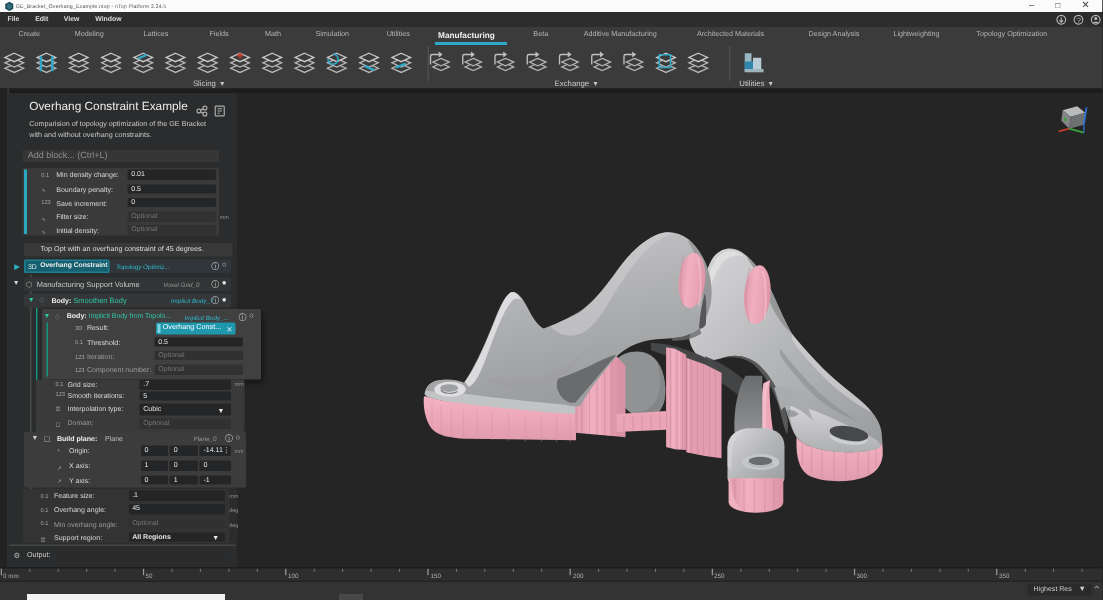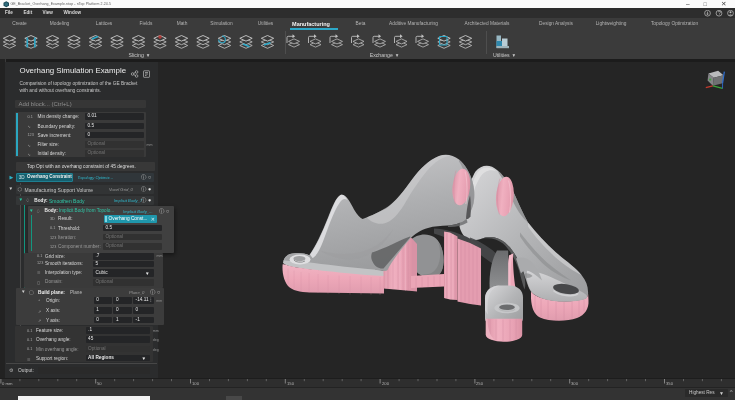--- a/index.html
+++ b/index.html
@@ -351,21 +351,21 @@
 <polygon points="12,10 23,7 22,16 11,19" fill="#6f7072"></polygon>
 <line x1="11" y1="19" x2="3" y2="21" stroke="#c23b2e" stroke-width="1.4"></line>
 <line x1="11" y1="19" x2="22" y2="22" stroke="#3aa33a" stroke-width="1.4"></line>
 <line x1="22" y1="16" x2="24" y2="3" stroke="#2f6fd0" stroke-width="1.4"></line>
 <line x1="22" y1="16" x2="22" y2="22" stroke="#2f6fd0" stroke-width="1"></line>
 <circle cx="8" cy="12" r="1.2" fill="#3aa33a"></circle>
 </svg>
 
 <div class="abs" id="leftstrip"></div>
 <div class="abs" id="panel">
-  <div class="abs ptxt" id="ptitle" style="left:15px;top:4px;">Overhang Simulation Example</div>
+  <div class="abs ptxt" id="ptitle" style="left:15px;top:4px;">Overhang Constraint Example</div>
   <svg class="abs" style="left:125.5px;top:7.5px" width="21" height="8" viewBox="0 0 21 8">
     <g stroke="#aaaaaa" stroke-width="0.8" fill="none">
       <circle cx="2.6" cy="4" r="1.3"></circle>
         <circle cx="6.6" cy="2" r="1.3"></circle>
         <circle cx="6.6" cy="6" r="1.3"></circle>
         <line x1="3.6" y1="3.4" x2="5.6" y2="2.4"></line>
         <line x1="3.6" y1="4.6" x2="5.6" y2="5.6"></line>
       <rect x="13.5" y="0.8" width="6" height="6.5" rx="0.5"></rect>
         <line x1="15" y1="2.5" x2="18" y2="2.5"></line>
         <line x1="15" y1="4" x2="18" y2="4"></line>

